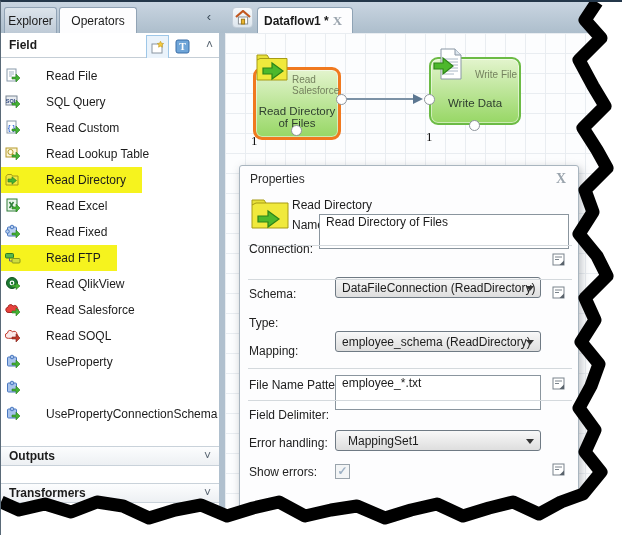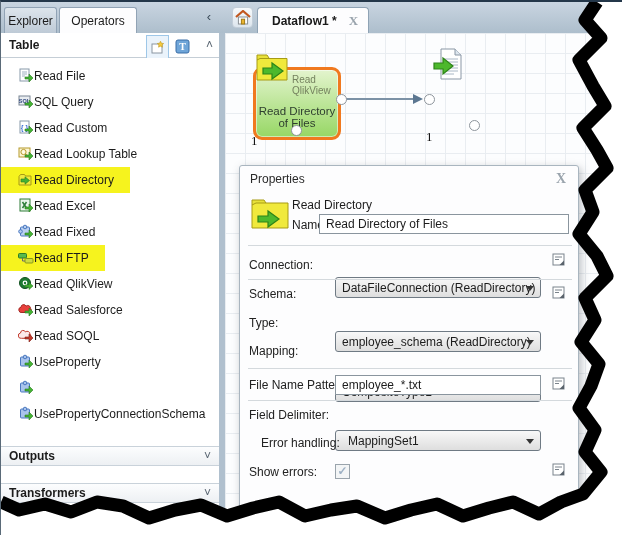--- a/index.html
+++ b/index.html
@@ -13,39 +13,39 @@
             background:linear-gradient(#c9d5e1,#adbecc); }
   .stab { position:absolute; top:5px; height:26px; display:flex; align-items:center; justify-content:center;
           border:1px solid #91a3b5; border-bottom:none; border-radius:3px 3px 0 0; cursor:pointer; }
   .stab.inactive { background:linear-gradient(#dde5ec,#becad6); }
   .stab.active { background:#fdfdfe; }
   .chev-left { position:absolute; left:201px; top:6px; width:14px; height:18px; color:#3a4a58;
                font-size:13px; line-height:18px; text-align:center; cursor:pointer; }
   .home-btn { position:absolute; left:231px; top:5px; width:21px; height:21px; border:1px solid #c3ced9;
               border-radius:4px; background:linear-gradient(#f7fafc,#dde6ee); display:flex;
               align-items:center; justify-content:center; cursor:pointer; }
-  .doc-tab { position:absolute; left:256px; top:5px; height:26px; padding:0 10px 0 14px;
+  .doc-tab { position:absolute; left:256px; top:5px; height:26px; padding:0 10px 0 6px;
              background:#fdfdfe; border:1px solid #8fa3b5; border-bottom:none; border-radius:4px 4px 0 0;
-             display:flex; align-items:center; gap:12px; cursor:pointer; }
+             display:flex; align-items:center; gap:4px; cursor:pointer; }
   .doc-tab .lbl { font-weight:bold; color:#1a1a1a; }
   .close-x { font-family:"Liberation Serif", serif; font-weight:bold; color:#9aa4ad; font-size:13px;
              line-height:13px; cursor:pointer; }
 
   
   .sidebar { position:absolute; left:0; top:31px; width:218px; height:504px; background:#fff; }
   .divider-v { position:absolute; left:218px; top:31px; width:6px; height:504px; background:#b0c0ce; }
   .inputs-header { position:relative; height:25px; border-bottom:1px solid #c5ced6;
                    display:flex; align-items:center; }
   .inputs-header .title { font-weight:bold; padding-left:8px; }
   .hdr-btn { position:absolute; top:2px; width:23px; height:23px; display:flex; align-items:center;
              justify-content:center; cursor:pointer; }
   .hdr-btn.sel { background:#eaf3fb; border:1px solid #9ec7e8; border-bottom:none; }
   .chev { color:#5a6672; font-size:12px; cursor:pointer; }
   .op-list { padding-top:5px; }
-  .op-item { height:26px; display:flex; align-items:center; gap:0; padding:0 16px 0 17px;
+  .op-item { height:26px; display:flex; align-items:center; gap:25px; padding:0 16px 0 4px;
              width:fit-content; cursor:pointer; }
   .op-item.hl { background:#f6f31e; }
   .op-item .lbl { white-space:nowrap; }
   .sect { position:absolute; left:0; width:218px; height:20px; background:linear-gradient(#fcfdfe,#edf0f3);
           border-top:1px solid #c9d2da; border-bottom:1px solid #c9d2da; display:flex; align-items:center;
           justify-content:space-between; padding:0 8px; cursor:pointer; }
   .sect .lbl { font-weight:bold; }
 
   
   .canvas { position:absolute; left:224px; top:31px; width:398px; height:504px; background:#fcfdfe;
@@ -63,21 +63,21 @@
   .count-lbl { position:absolute; font-family:"Liberation Serif", serif; font-size:13px; color:#111; }
 
   
   .panel { position:absolute; left:14px; top:132px; width:340px; height:352px; background:#fdfdfe;
            border:1px solid #a9b5bf; border-radius:3px; box-shadow:2px 3px 8px rgba(60,70,80,.35); }
   .panel-hd { position:relative; height:26px; display:flex; align-items:center; padding:0 10px;
               color:#2a2a2a; }
   .panel-hd .close-x { position:absolute; right:12px; top:6px; font-size:14px; }
   .plabel { position:absolute; left:9px; color:#222; }
   .pctrl { position:absolute; left:95px; width:206px; height:21px; }
-  .tinput { border:1px solid #8a959e; background:#fff; height:20px; display:flex; align-items:center;
+  .tinput { border:1px solid #8a959e; background:#fff; height:35px; display:flex; 
             padding:0 6px; white-space:nowrap; overflow:hidden; }
   .dd { border:1px solid #6f7a84; border-radius:3px; background:linear-gradient(#f8f8f8,#dedede);
         height:21px; display:flex; align-items:center; padding:0 18px 0 6px; position:relative;
         cursor:pointer; white-space:nowrap; overflow:hidden; }
   .dd .caret { position:absolute; right:6px; top:8px; width:0; height:0; border-left:4px solid transparent;
                border-right:4px solid transparent; border-top:5px solid #333; }
   .ovr-icon { position:absolute; left:312px; width:14px; height:14px; cursor:pointer; }
   .sep { position:absolute; left:8px; width:324px; height:1px; background:#d4d9dd; }
   .checkbox { position:absolute; left:95px; width:15px; height:15px; border:1px solid #9aa4ac;
               background:#f3f5f6; color:#9db0c4; font-size:12px; font-weight:bold; line-height:13px;
@@ -108,21 +108,21 @@
       </svg>
     </div>
     <div class="doc-tab">
       <span class="lbl">Dataflow1 *</span>
       <span class="close-x">X</span>
     </div>
   </div>
 
   <div class="sidebar">
     <div class="inputs-header">
-      <span class="title">Table</span>
+      <span class="title">Field</span>
       <div class="hdr-btn sel" style="left:145px;">
         <svg width="15" height="15" viewBox="0 0 15 15">
           <rect x="2" y="4" width="10" height="9" fill="#fff" stroke="#8a96a2"></rect>
           <path d="M10.5 1.2l1 2 2.2.3-1.6 1.5.4 2.2-2-1-2 1 .4-2.2L7.3 3.5l2.2-.3z" fill="#f4c93c" stroke="#b98e12" stroke-width=".5"></path>
         </svg>
       </div>
       <div class="hdr-btn" style="left:170px;">
         <svg width="15" height="15" viewBox="0 0 15 15">
           <rect x="1" y="1" width="13" height="13" rx="2" fill="#6fa5d8" stroke="#3a6ea8"></rect>
           <text x="7.5" y="11.2" text-anchor="middle" font-size="10" font-weight="bold" fill="#fff" font-family="Liberation Serif, serif">T</text>
@@ -275,36 +275,44 @@
   <div class="canvas">
 
     <svg style="position:absolute; left:0; top:0; width:398px; height:504px; pointer-events:none;">
       <line x1="121" y1="66" x2="189" y2="66" stroke="#7c92a6" stroke-width="2"></line>
       <path d="M188 61 L198 66 L188 71 Z" fill="#5c7791"></path>
     </svg>
 
     <div class="node selected" style="left:28px; top:34px; width:88px; height:73px;">
       <span class="type-lbl" style="left:36px; top:4px;">
         <span>Read</span><br>
-        <span>QlikView</span>
+        <span>Salesforce</span>
       </span>
       <div class="main-lbl" style="top:35px;">
         <span>Read Directory</span><br>
         <span>of Files</span>
       </div>
     </div>
     <svg width="34" height="32" viewBox="0 0 34 32" style="position:absolute; left:30px; top:18px;">
       <path d="M2 4h10l2 3v2H2z" fill="#e8e13a" stroke="#a79b14"></path>
       <path d="M2 9 5 7.5h27V29H2z" fill="#f0e93c" stroke="#a79b14"></path>
       <path d="M8 17h9v-5l11 8-11 8v-5H8z" fill="#4db82c" stroke="#2d8418" stroke-width="1.2"></path>
     </svg>
     <div class="port" style="left:111px; top:61px;"></div>
     <div class="port" style="left:66px; top:92px;"></div>
     <div class="count-lbl" style="left:26px; top:100px;">1</div>
 
+    <div class="node normal" style="left:204px; top:24px; width:92px; height:68px;">
+      <span class="type-lbl" style="left:44px; top:10px;">
+        <span>Write File</span>
+      </span>
+      <div class="main-lbl" style="top:38px;">
+        <span>Write Data</span>
+      </div>
+    </div>
     <svg width="30" height="36" viewBox="0 0 30 36" style="position:absolute; left:208px; top:14px;">
       <path d="M8 2h14l6 6v24H8z" fill="#fff" stroke="#8a97a5"></path>
       <path d="M22 2v6h6" fill="#dde6ee" stroke="#8a97a5"></path>
       <path d="M11 12h14M11 15h14M11 18h14M11 21h14M11 24h14M11 27h10" stroke="#aab8c6" stroke-width="1"></path>
       <path d="M1 16h9v-5l10 8-10 8v-5H1z" fill="#4db82c" stroke="#2d8418" stroke-width="1.2"></path>
     </svg>
     <div class="port" style="left:199px; top:61px;"></div>
     <div class="port" style="left:244px; top:87px;"></div>
     <div class="count-lbl" style="left:201px; top:96px;">1</div>
 
@@ -320,21 +328,21 @@
         <path d="M8 21h10v-5l11 8-11 8v-5H8z" fill="#4db82c" stroke="#2d8418" stroke-width="1.2"></path>
       </svg>
       <div style="position:absolute; left:52px; top:32px;">Read Directory</div>
       <div class="plabel" style="left:52px; top:52px;">Name:</div>
       <div class="tinput big-name-input">
         <span>Read Directory of Files</span>
       </div>
 
       <div class="sep" style="top:79px;"></div>
 
-      <div class="plabel" style="top:92px;">Connection:</div>
+      <div class="plabel" style="top:76px;">Connection:</div>
       <div class="pctrl dd" style="top:85px;">
         <span>DataFileConnection (ReadDirectory)</span>
         <span class="caret"></span>
       </div>
       <svg class="ovr-icon" style="top:87px;" viewBox="0 0 14 14">
         <rect x="1" y="1" width="11" height="11" fill="#fff" stroke="#7a838c"></rect>
         <path d="M3 4h7M3 6.5h4" stroke="#7a838c" stroke-width="1"></path>
         <path d="M12 12 7.5 12 12 7.5z" fill="#59626b"></path>
       </svg>
 
@@ -376,21 +384,21 @@
       </svg>
 
       <div class="sep" style="top:234px;"></div>
 
       <div class="plabel" style="top:242px;">Field Delimiter:</div>
       <div class="pctrl dd" style="top:239px;">
         <span>Comma</span>
         <span class="caret"></span>
       </div>
 
-      <div class="plabel" style="top:270px;margin-left:12px;">Error handling:</div>
+      <div class="plabel" style="top:270px;">Error handling:</div>
 
       <div class="plabel" style="top:299px;">Show errors:</div>
       <div class="checkbox" style="top:298px;">✓</div>
       <svg class="ovr-icon" style="top:297px;" viewBox="0 0 14 14">
         <rect x="1" y="1" width="11" height="11" fill="#fff" stroke="#7a838c"></rect>
         <path d="M3 4h7M3 6.5h4" stroke="#7a838c" stroke-width="1"></path>
         <path d="M12 12 7.5 12 12 7.5z" fill="#59626b"></path>
       </svg>
     </div>
   </div>

